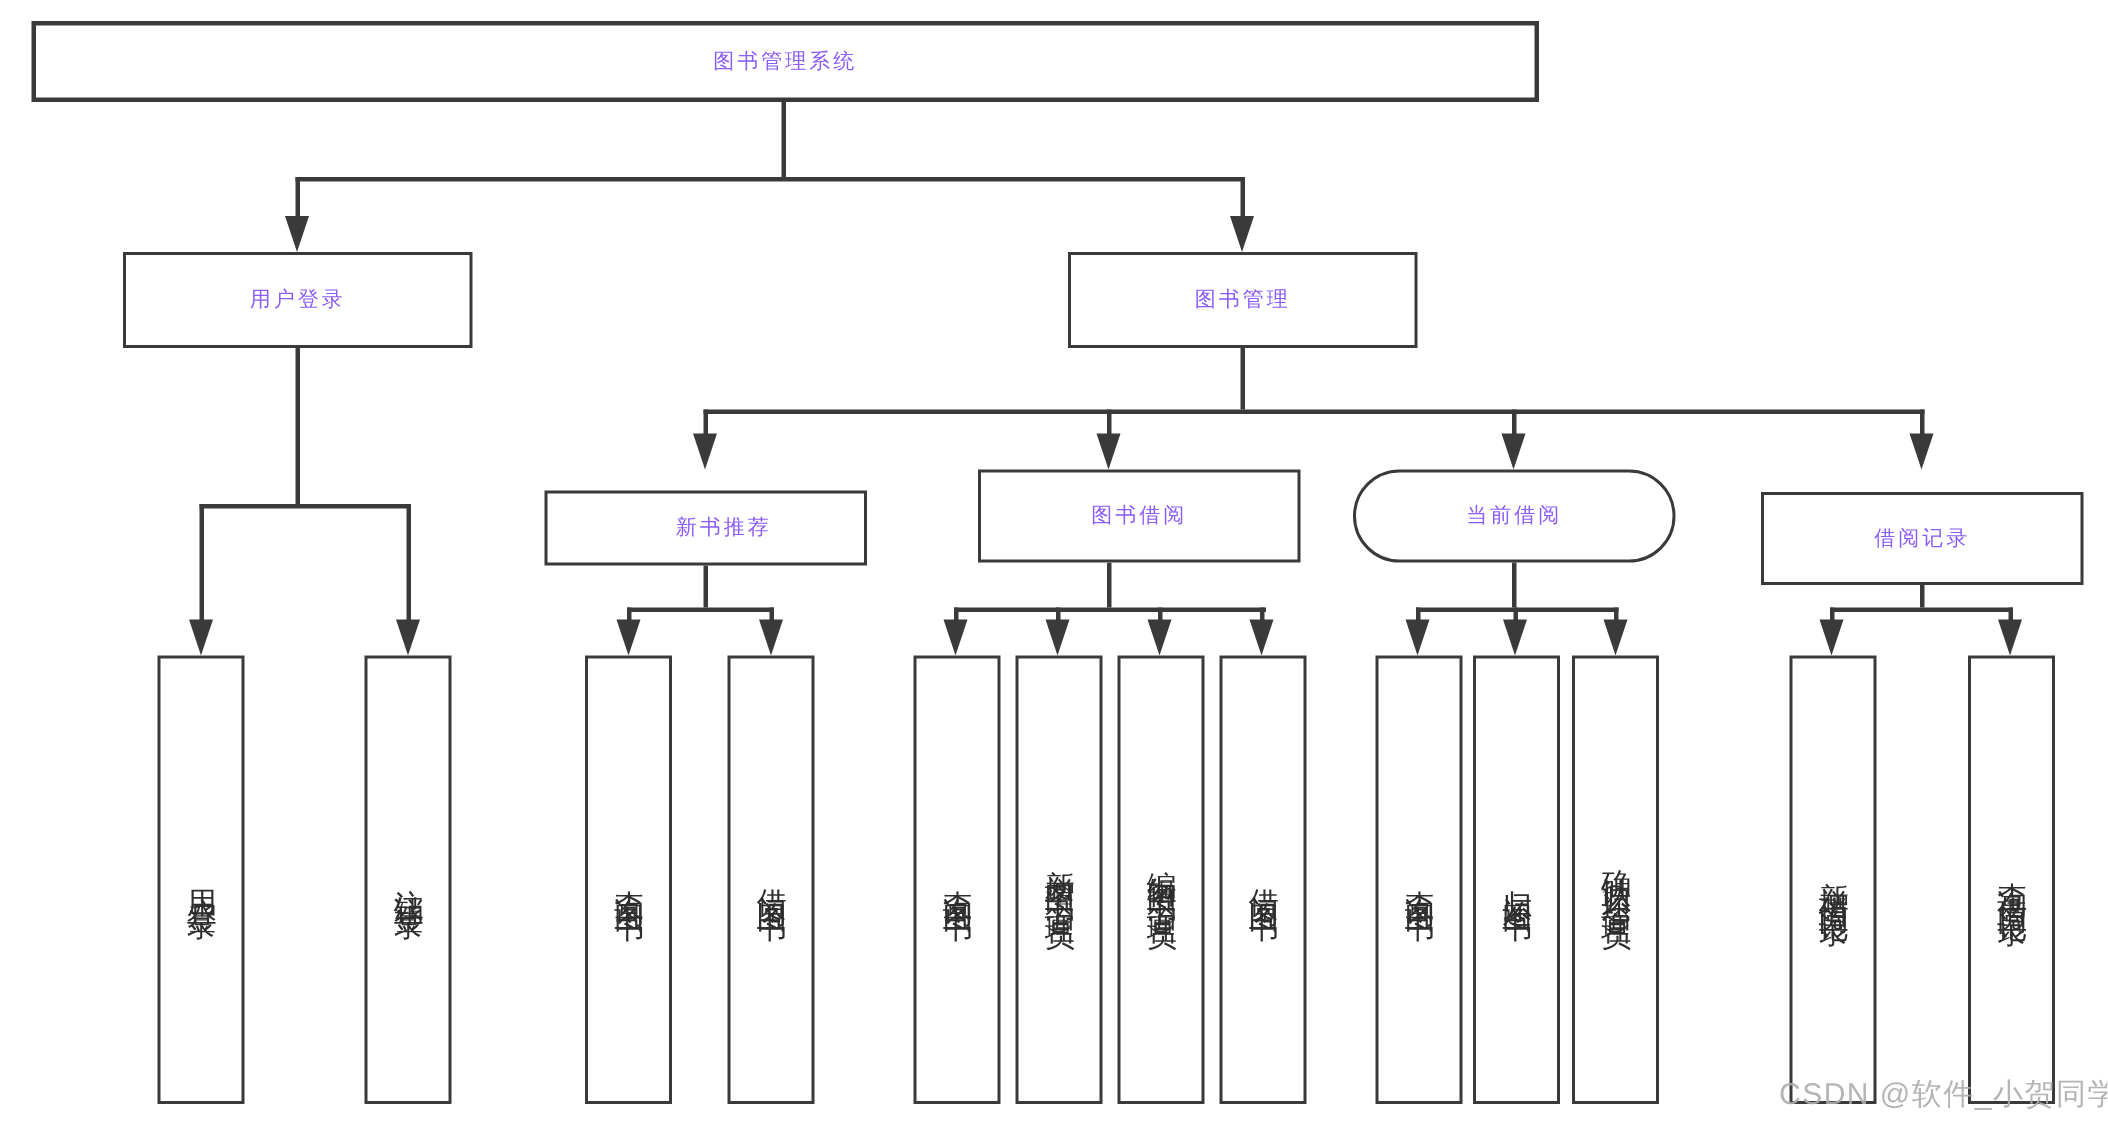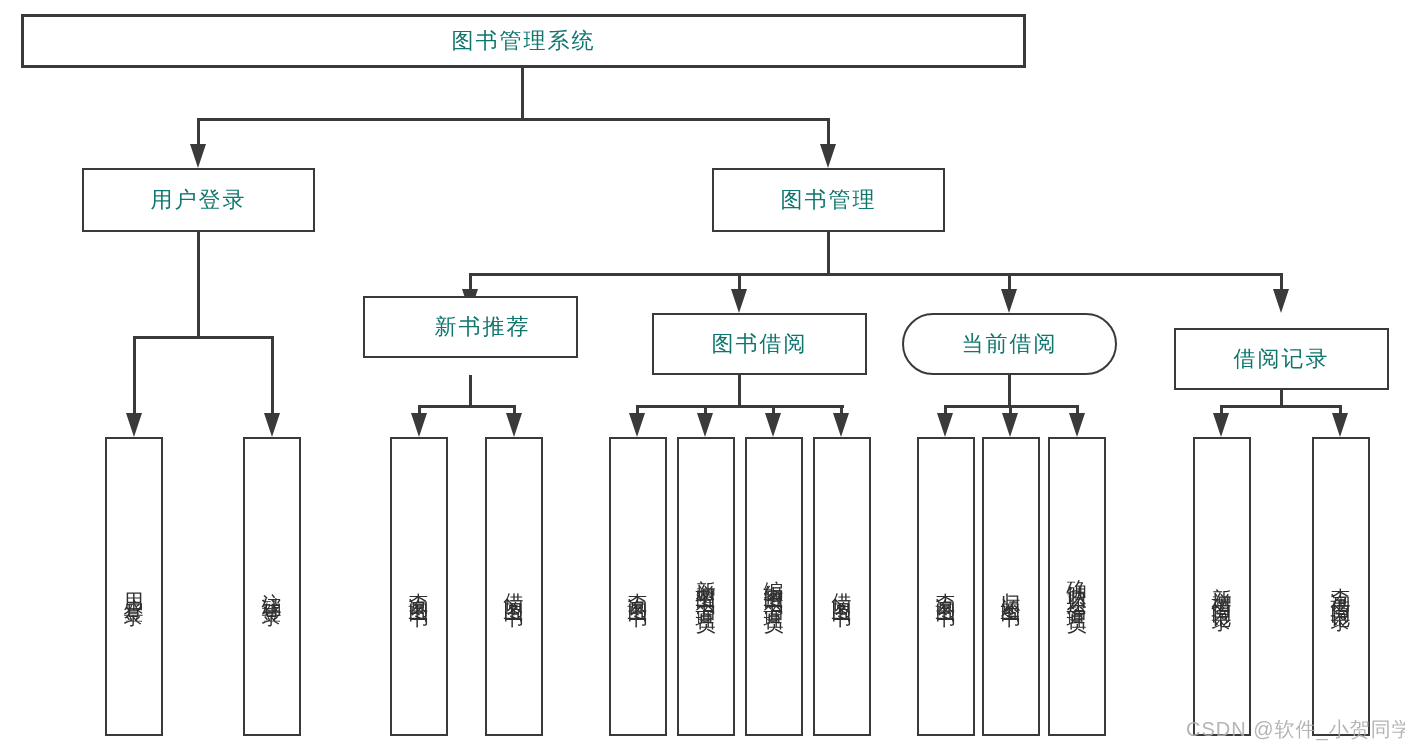--- a/index.html
+++ b/index.html
@@ -15,22 +15,22 @@
     box-sizing:border-box;
     background:#ffffff;
     border:2px solid #3a3a3a;
     display:flex;
     align-items:center;
     justify-content:center;
     z-index:2;
   }
   .box.root { border-width:3px; }
   .hlabel {
-    font-size:22px;
-    color:#0f766e;
+    font-size:14px;
+    color:#8b5cf6;
     letter-spacing:2px;
     white-space:nowrap;
   }
   .vlabel {
     writing-mode:vertical-rl;
     text-orientation:mixed;
     font-size:20px;
     color:#2e2e2e;
     letter-spacing:5px;
     line-height:1;
@@ -94,21 +94,21 @@
   <div class="line" style="left:469px;top:273px;width:814px;height:3px;"></div>
   <div class="line" style="left:469px;top:273px;width:3px;height:18px;"></div>
   <div class="arrow" style="left:462px;top:289px;"></div>
   <div class="line" style="left:738px;top:273px;width:3px;height:18px;"></div>
   <div class="arrow" style="left:731px;top:289px;"></div>
   <div class="line" style="left:1008px;top:273px;width:3px;height:18px;"></div>
   <div class="arrow" style="left:1001px;top:289px;"></div>
   <div class="line" style="left:1280px;top:273px;width:3px;height:18px;"></div>
   <div class="arrow" style="left:1273px;top:289px;"></div>
 
-  <div class="box" style="left:363px;top:296px;width:215px;height:62px;padding-left:24px;">
+  <div class="box" style="left:363px;top:327px;width:215px;height:50px;padding-left:24px;">
     <span class="hlabel">新书推荐</span>
   </div>
   <div class="box" style="left:632px;top:313px;width:215px;height:62px;margin-left:20px;">
     <span class="hlabel">图书借阅</span>
   </div>
   <div class="box" style="left:902px;top:313px;width:215px;height:62px;border-radius:31px;">
     <span class="hlabel">当前借阅</span>
   </div>
   <div class="box" style="left:1174px;top:328px;width:215px;height:62px;">
     <span class="hlabel">借阅记录</span>

